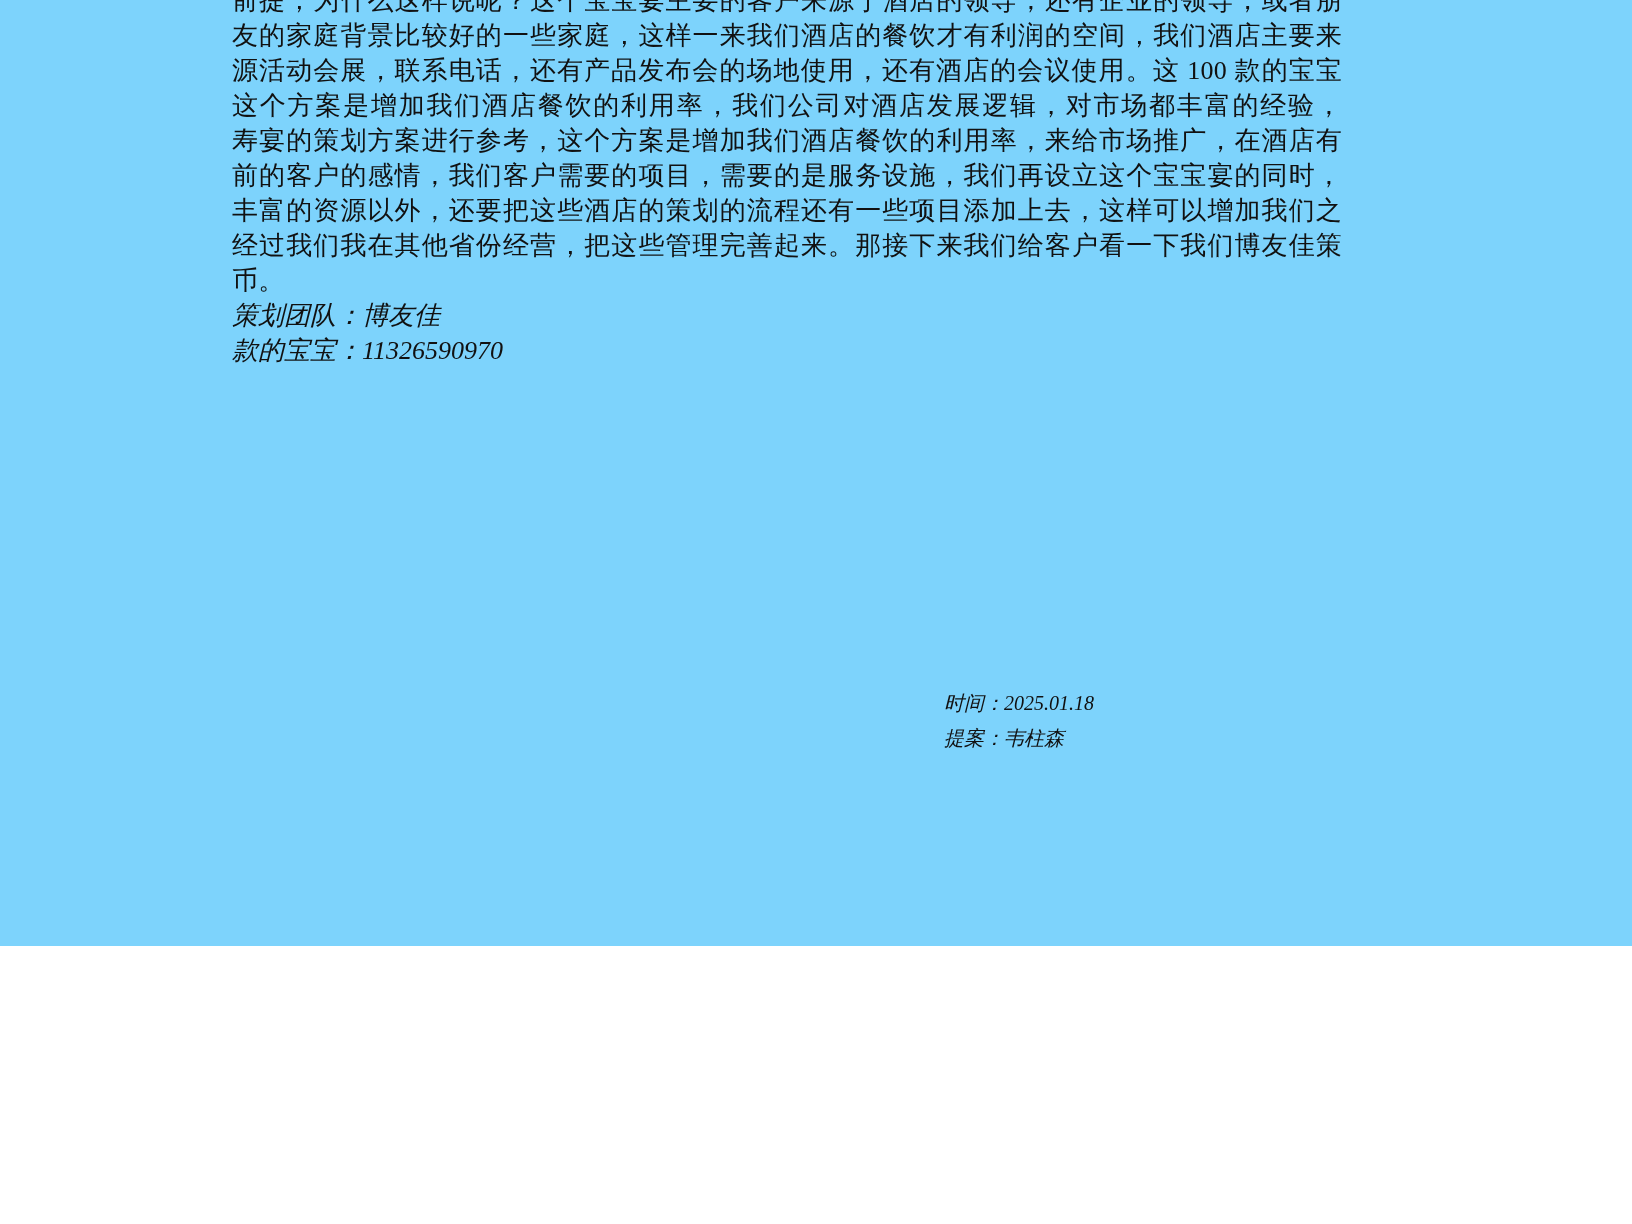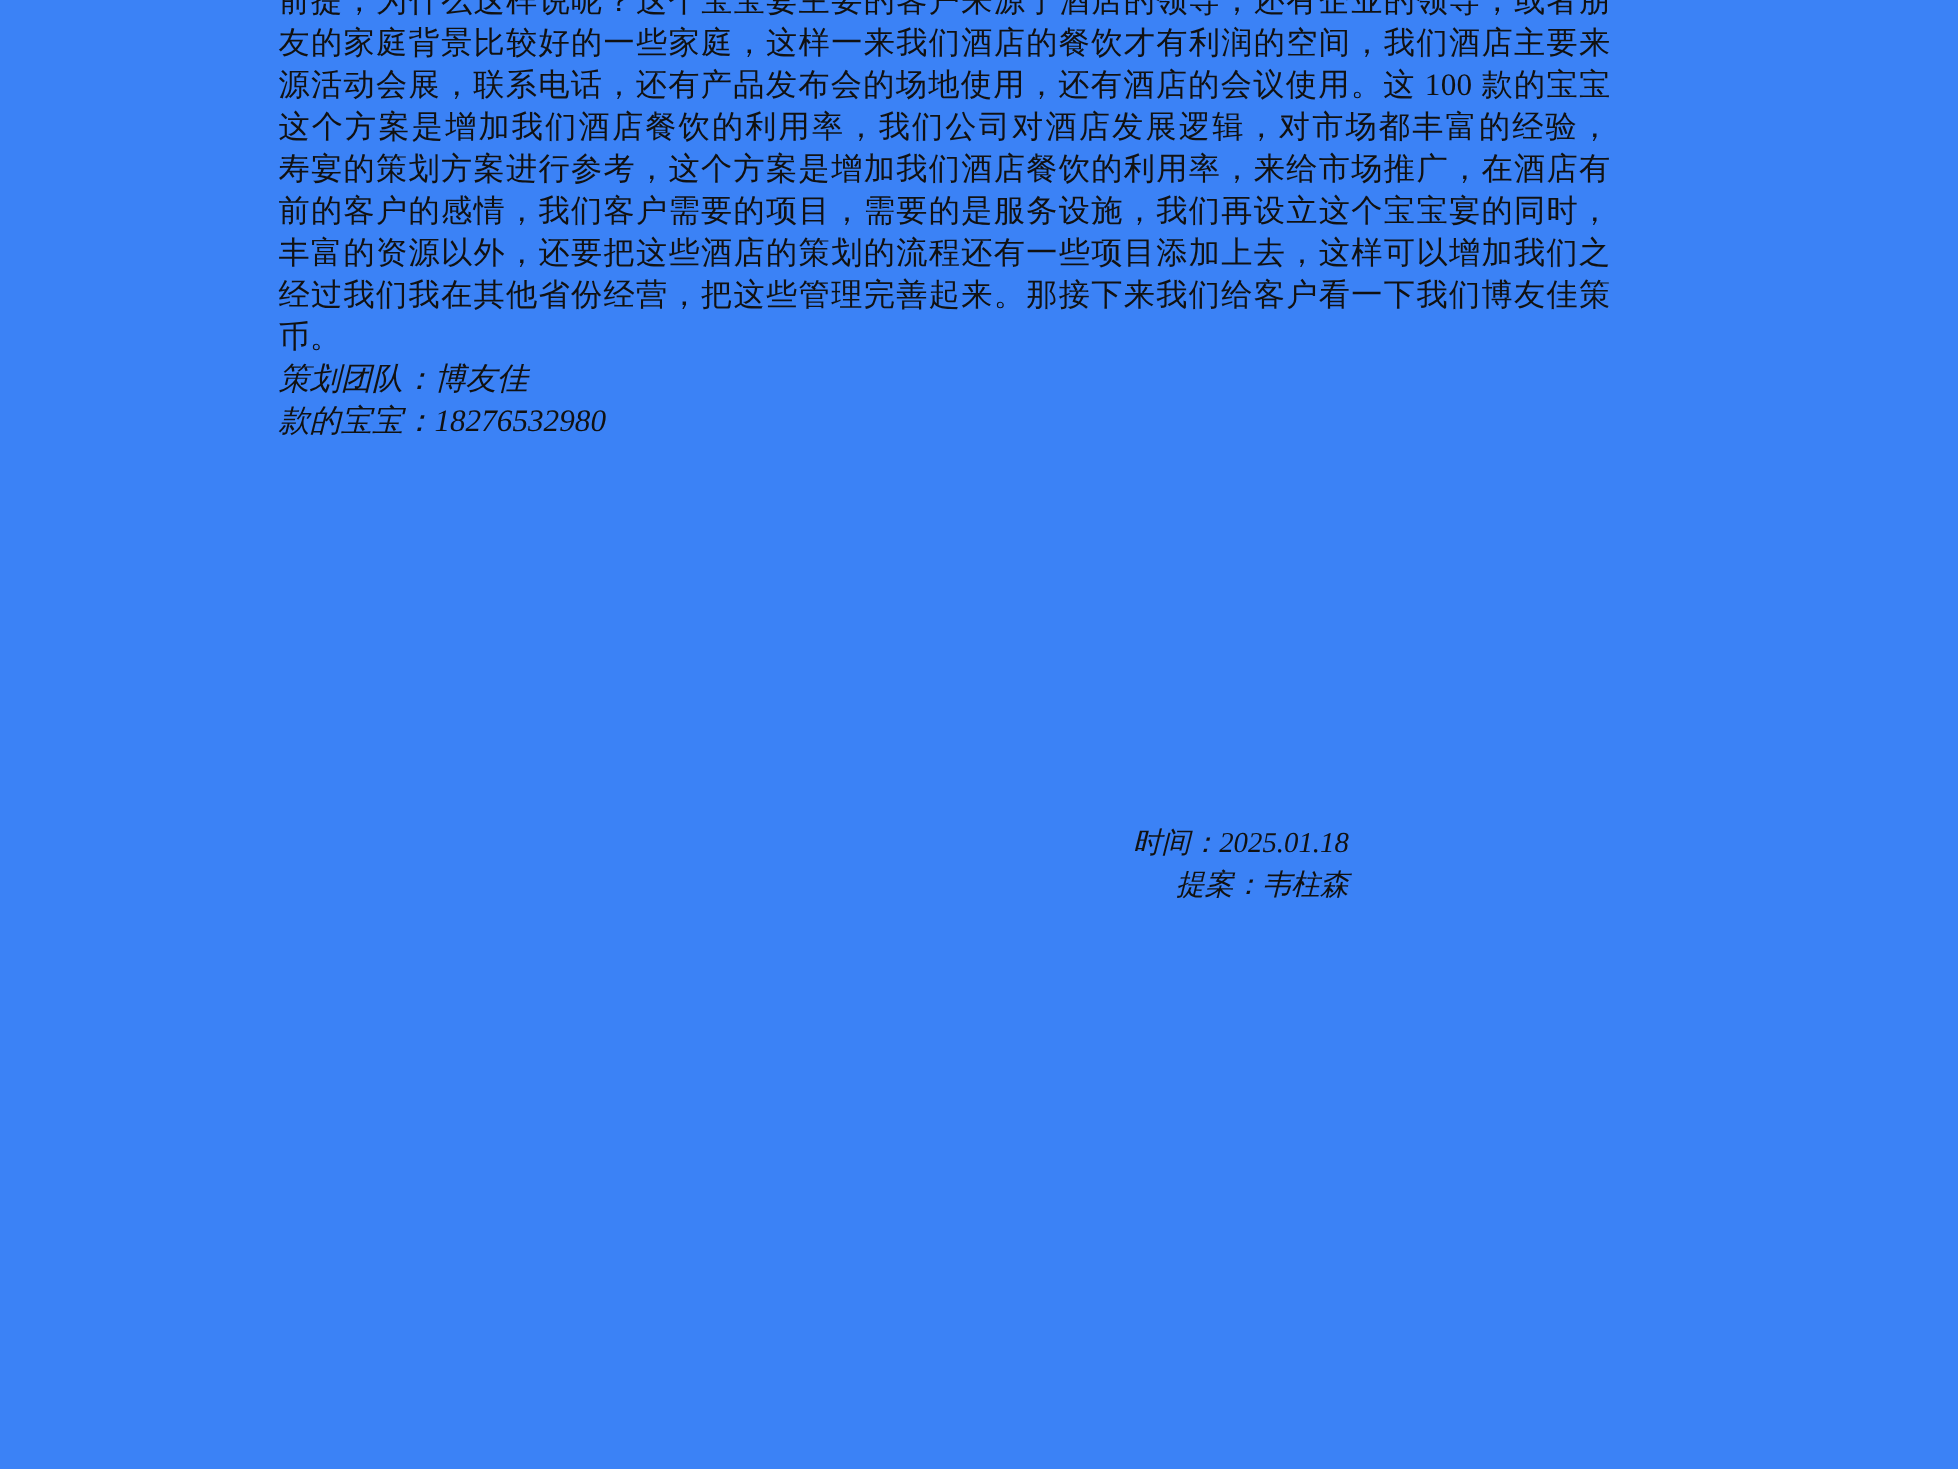--- a/index.html
+++ b/index.html
@@ -11,22 +11,22 @@
       width: 1632px;
       height: 1224px;
       position: relative;
       overflow: hidden;
       font-family: "Liberation Serif", "DejaVu Serif", serif;
       color: #111111;
     }
     .page {
       position: absolute;
       left: 0; top: 0;
-      width: 1632px; height: 1224px;
-      background: #3b82f6;
+      width: 1632px; height: 946px;
+      background: #7dd3fc;
     }
     .body-text {
       position: absolute;
       left: 232px;
       top: -17px;
       width: 1110px;
       font-size: 26px;
       line-height: 35px;
     }
     .line {
@@ -44,43 +44,42 @@
     .meta-line {
       display: block;
       white-space: nowrap;
       height: 35px;
       font-style: italic;
     }
     .signature {
       position: absolute;
       left: 944px;
       top: 686px;
-      font-size: 24px;
+      font-size: 20px;
       line-height: 35px;
-      text-align: right;
     }
   </style>
 </head>
 <body>
 
 <div class="page">
 
   <div class="body-text">
     <span class="line">前提，为什么这样说呢？这个宝宝宴主要的客户来源于酒店的领导，还有企业的领导，或者朋</span>
     <span class="line">友的家庭背景比较好的一些家庭，这样一来我们酒店的餐饮才有利润的空间，我们酒店主要来</span>
     <span class="line">源活动会展，联系电话，还有产品发布会的场地使用，还有酒店的会议使用。这 100 款的宝宝</span>
     <span class="line">这个方案是增加我们酒店餐饮的利用率，我们公司对酒店发展逻辑，对市场都丰富的经验，</span>
     <span class="line">寿宴的策划方案进行参考，这个方案是增加我们酒店餐饮的利用率，来给市场推广，在酒店有</span>
     <span class="line">前的客户的感情，我们客户需要的项目，需要的是服务设施，我们再设立这个宝宝宴的同时，</span>
     <span class="line">丰富的资源以外，还要把这些酒店的策划的流程还有一些项目添加上去，这样可以增加我们之</span>
     <span class="line">经过我们我在其他省份经营，把这些管理完善起来。那接下来我们给客户看一下我们博友佳策</span>
     <span class="line last">币。</span>
 
     <span class="meta-line"><span>策划团队：</span><span>博友佳</span></span>
-    <span class="meta-line"><span>款的宝宝：</span><span>18276532980</span></span>
+    <span class="meta-line"><span>款的宝宝：</span><span>11326590970</span></span>
   </div>
 
   <div class="signature">
     <span class="meta-line"><span>时间：</span><span>2025.01.18</span></span>
     <span class="meta-line"><span>提案：</span><span>韦柱森</span></span>
   </div>
 
 </div>
 
 </body></html>

